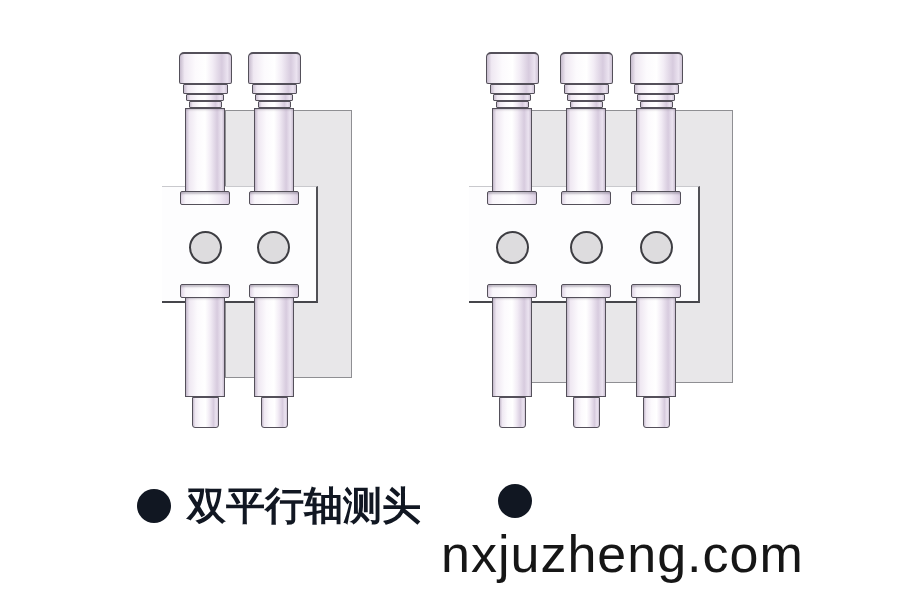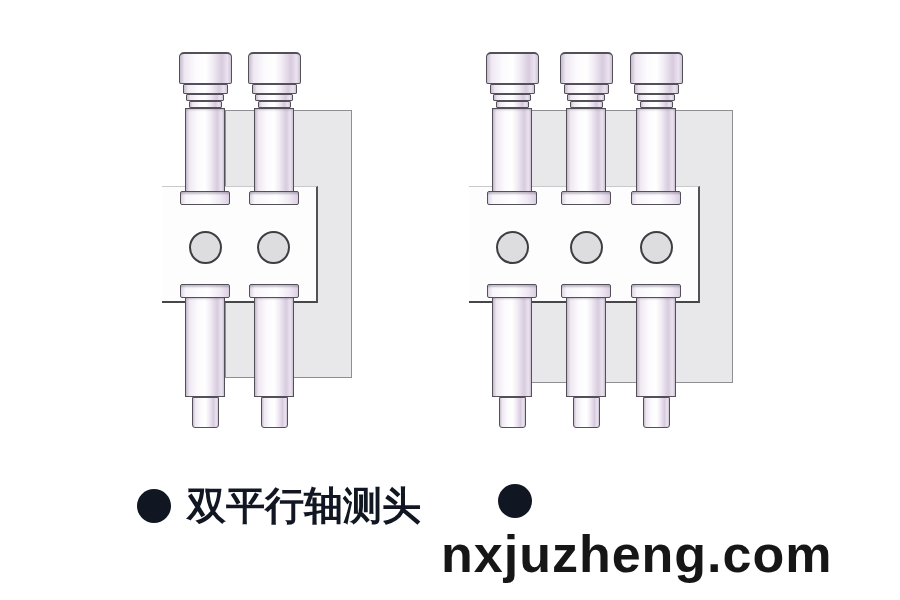--- a/index.html
+++ b/index.html
@@ -65,21 +65,21 @@
     flex: 0 0 auto;
   }
   .label-text {
     font-weight: 700;
     font-size: 39px;
     line-height: 40px;
     letter-spacing: 0px;
   }
   .watermark {
     position: absolute;
-    font-weight: 700;
+    font-weight: 400;
     font-size: 52px;
     line-height: 1.1;
     letter-spacing: 1px;
     white-space: nowrap;
   }
 </style>
 </head>
 <body>
 
 <div class="canvas">

